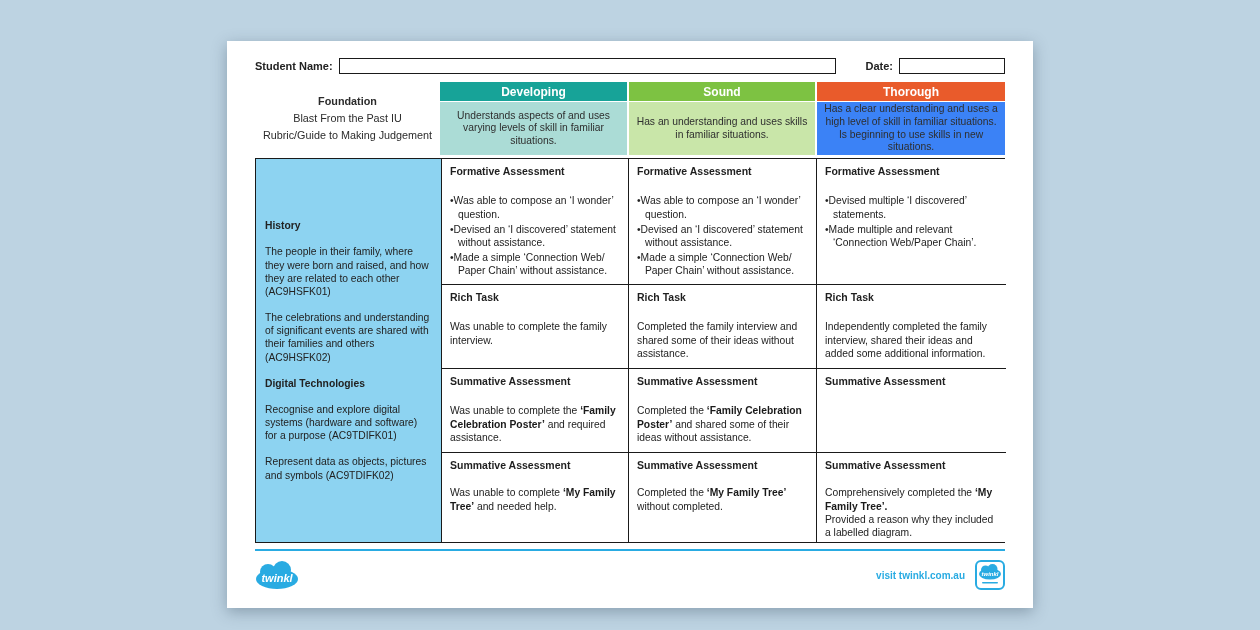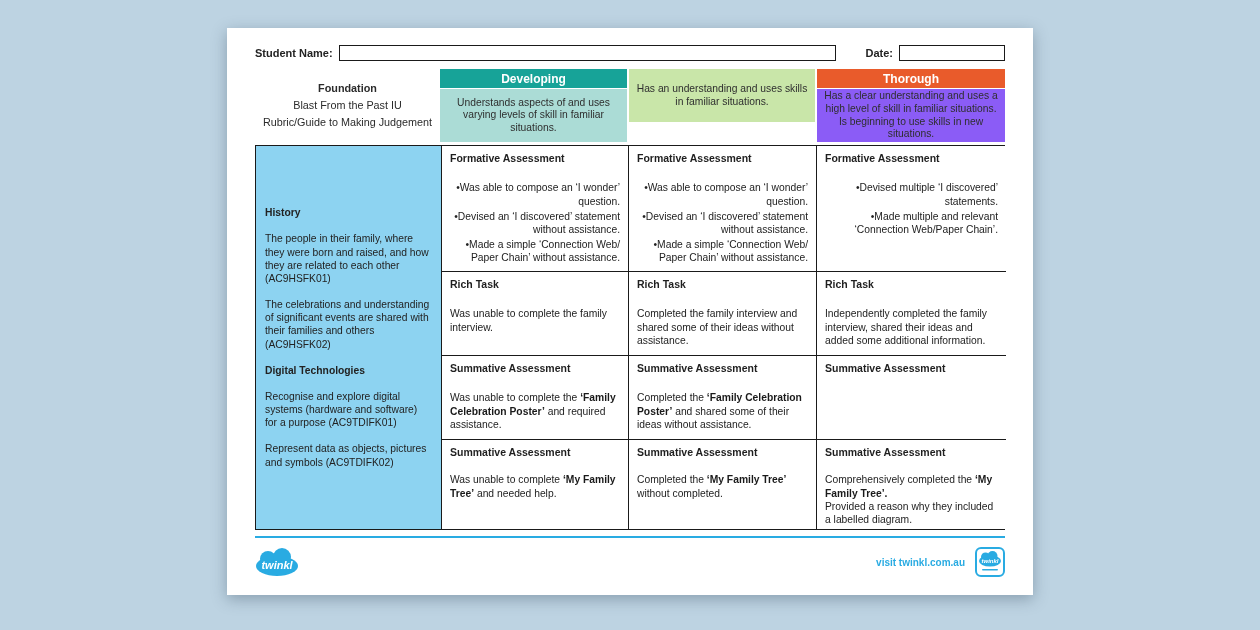--- a/index.html
+++ b/index.html
@@ -5,21 +5,21 @@
   * { margin: 0; padding: 0; box-sizing: border-box; }
   body { font-family: "Liberation Sans", sans-serif; }
   .canvas {
     width: 1260px; height: 630px;
     background: #bdd3e2;
     position: relative;
     overflow: hidden;
   }
   .page {
     position: absolute;
-    left: 227px; top: 28px;
+    left: 227px; top: 41px;
     width: 806px; height: 567px;
     background: #ffffff;
     box-shadow: 0 4px 14px rgba(40,60,80,0.35);
     padding: 16px 28px 0 28px;
     color: #333;
   }
 
   
   .top-row { display: flex; align-items: center; height: 18px; margin-bottom: 7px; }
   .field-label { font-size: 11px; font-weight: bold; color: #222; white-space: nowrap; }
@@ -45,21 +45,21 @@
   }
   .dev .level-name { background: #17a398; }
   .sound .level-name { background: #7dc242; }
   .thor .level-name { background: #e95b2b; }
   .level-desc {
     height: 53px; display: flex; align-items: center; justify-content: center;
     text-align: center; font-size: 10.3px; line-height: 1.22; padding: 2px 7px; color: #2e2e2e;
   }
   .dev .level-desc { background: #abdcd6; }
   .sound .level-desc { background: #c9e6a9; }
-  .thor .level-desc { background: #8b5cf6; }
+  .thor .level-desc { background: #3b82f6; }
 
   
   .table-body {
     width: 750px; margin-top: 3px;
     display: grid;
     grid-template-columns: 185px 187px 188px 190px;
     grid-template-rows: 125px 84px 84px 90px;
     border: 1px solid #1a1a1a;
   }
   .criteria-cell {
@@ -76,21 +76,21 @@
     padding: 6px 8px 4px 8px; overflow: hidden;
     font-size: 10.3px; line-height: 1.28; color: #222;
   }
   .row2 { grid-row: 2; border-top: 1px solid #1a1a1a; }
   .row3 { grid-row: 3; border-top: 1px solid #1a1a1a; }
   .row4 { grid-row: 4; border-top: 1px solid #1a1a1a; }
   .col2 { grid-column: 2; } .col3 { grid-column: 3; } .col4 { grid-column: 4; }
   .cell-heading { font-size: 10.5px; font-weight: bold; color: #1f1f1f; margin-bottom: 16px; }
   .row4 .cell-heading { margin-bottom: 14px; }
   .bullets { list-style: none; }
-  .bullets li { padding-left: 8px; text-indent: -8px; margin-bottom: 2px; text-align: right; }
+  .bullets li { padding-left: 8px; text-indent: -8px; margin-bottom: 2px; }
   .bullets li::before { content: "\2022 "; }
   .cell-text strong { color: #1a1a1a; }
 
   
   .blue-rule { width: 750px; height: 2px; background: #29abe2; margin-top: 6px; }
   .footer { width: 750px; display: flex; align-items: center; justify-content: space-between; margin-top: 7px; height: 34px; gap: 32px; }
   .footer-right { display: flex; align-items: center; gap: 10px; }
   .visit-link { color: #29abe2; font-size: 10px; font-weight: bold; text-decoration: none; }
   .logo-text, .badge-logo-text { font-style: italic; font-weight: bold; }
 </style>
@@ -111,20 +111,21 @@
       <div class="unit-cell">
         <div class="unit-line1">Foundation</div>
         <div>Blast From the Past IU</div>
         <div>Rubric/Guide to Making Judgement</div>
       </div>
       <div class="level-col dev">
         <div class="level-name">Developing</div>
         <div class="level-desc">Understands aspects of and uses varying levels of skill in familiar situations.</div>
       </div>
       <div class="level-col sound">
+        <div class="level-name">Sound</div>
         <div class="level-desc">Has an understanding and uses skills in familiar situations.</div>
       </div>
       <div class="level-col thor">
         <div class="level-name">Thorough</div>
         <div class="level-desc">Has a clear understanding and uses a high level of skill in familiar situations. Is beginning to use skills in new situations.</div>
       </div>
     </div>
 
     <div class="table-body">
       <div class="criteria-cell">

